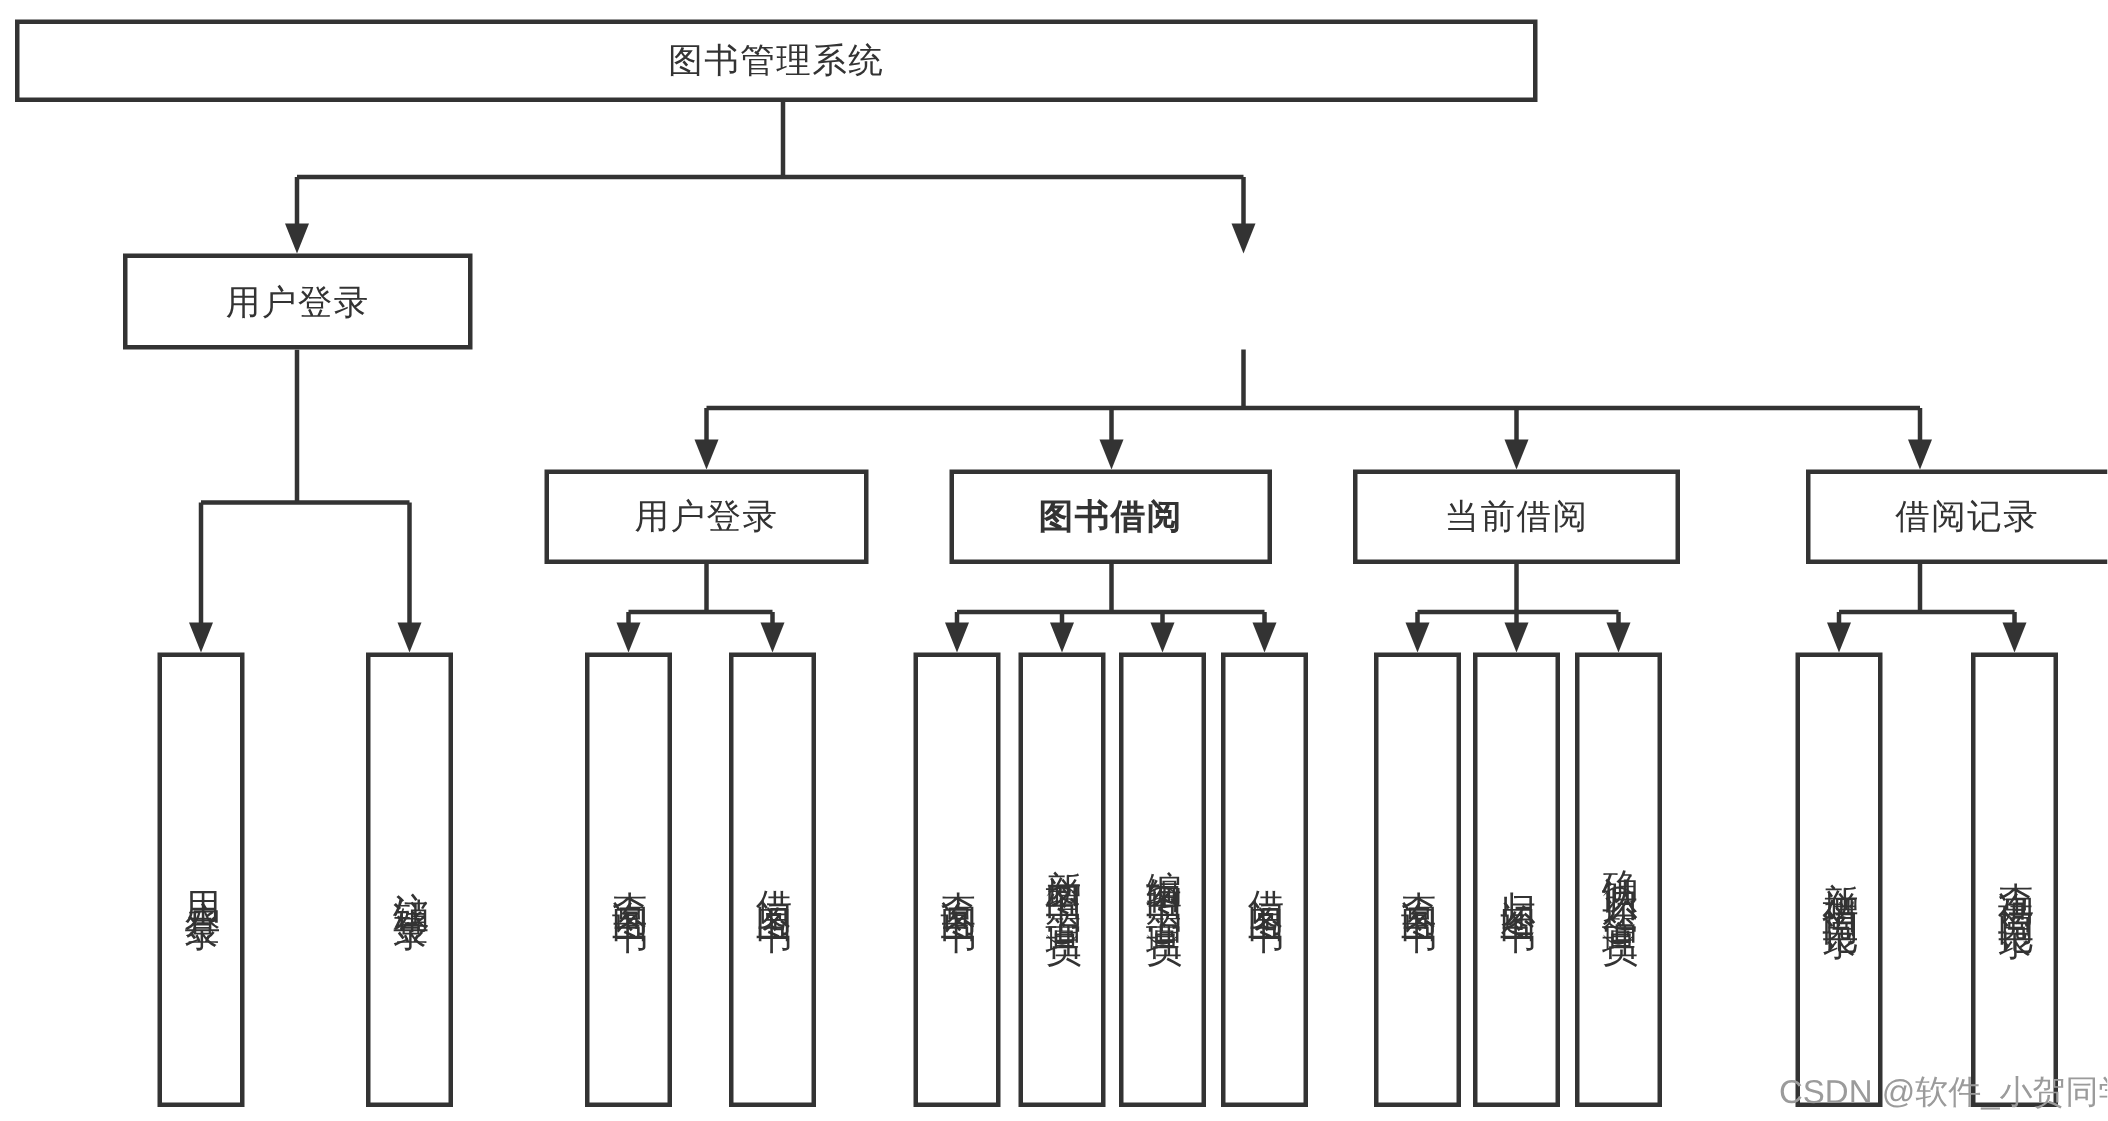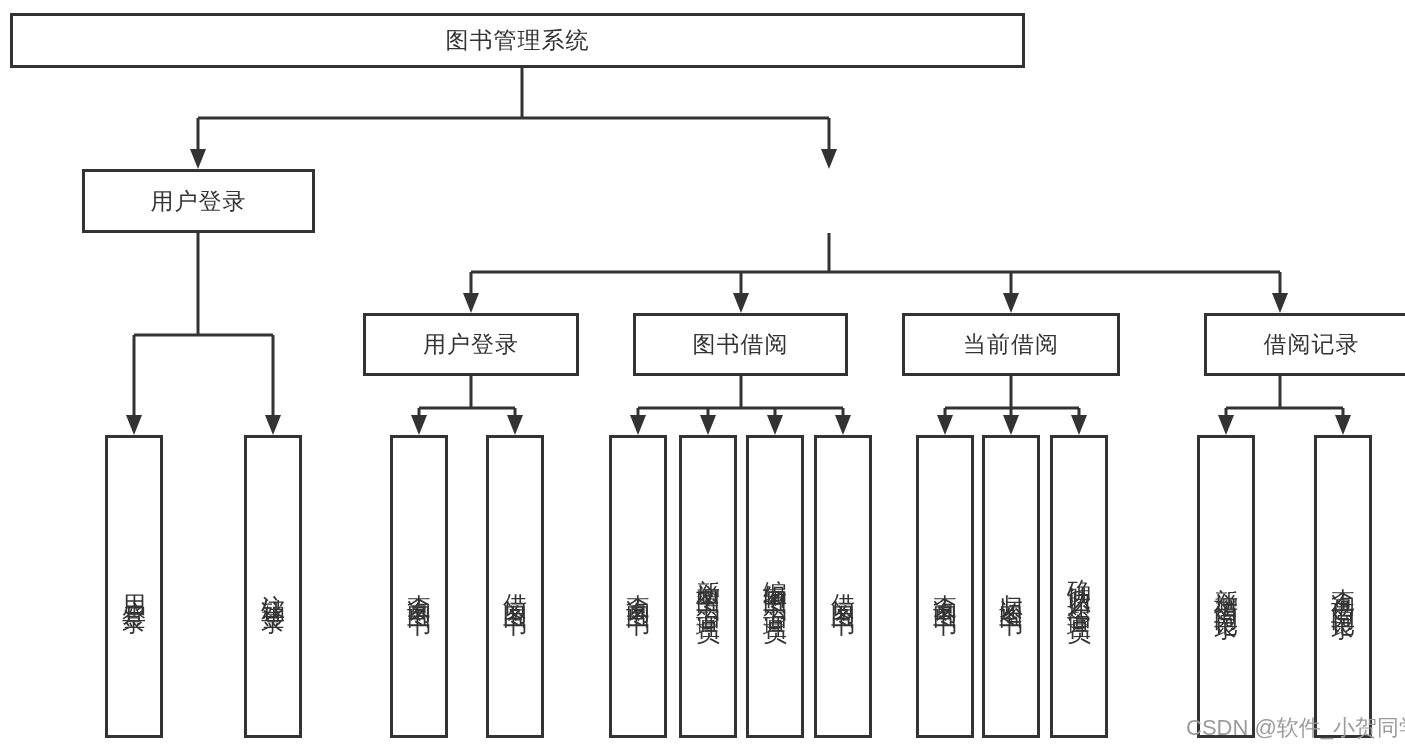--- a/index.html
+++ b/index.html
@@ -123,21 +123,21 @@
     <span>图书管理系统</span>
   </div>
 
   <div class="node l2-node h-node" style="left:82px; width:233px;">
     <span>用户登录</span>
   </div>
 
   <div class="node l3-node h-node" style="left:363px; width:216px;">
     <span>用户登录</span>
   </div>
-  <div class="node l3-node h-node" style="left:633px; width:215px;">
+  <div class="node l3-node h-node" style="left:633px; width:215px;font-weight:bold;">
     <span>图书借阅</span>
   </div>
   <div class="node l3-node h-node" style="left:902px; width:218px;justify-content:center;">
     <span>当前借阅</span>
   </div>
   <div class="node l3-node h-node" style="left:1204px; width:215px;">
     <span>借阅记录</span>
   </div>
 
   <div class="node leaf-node" style="left:105px;">

